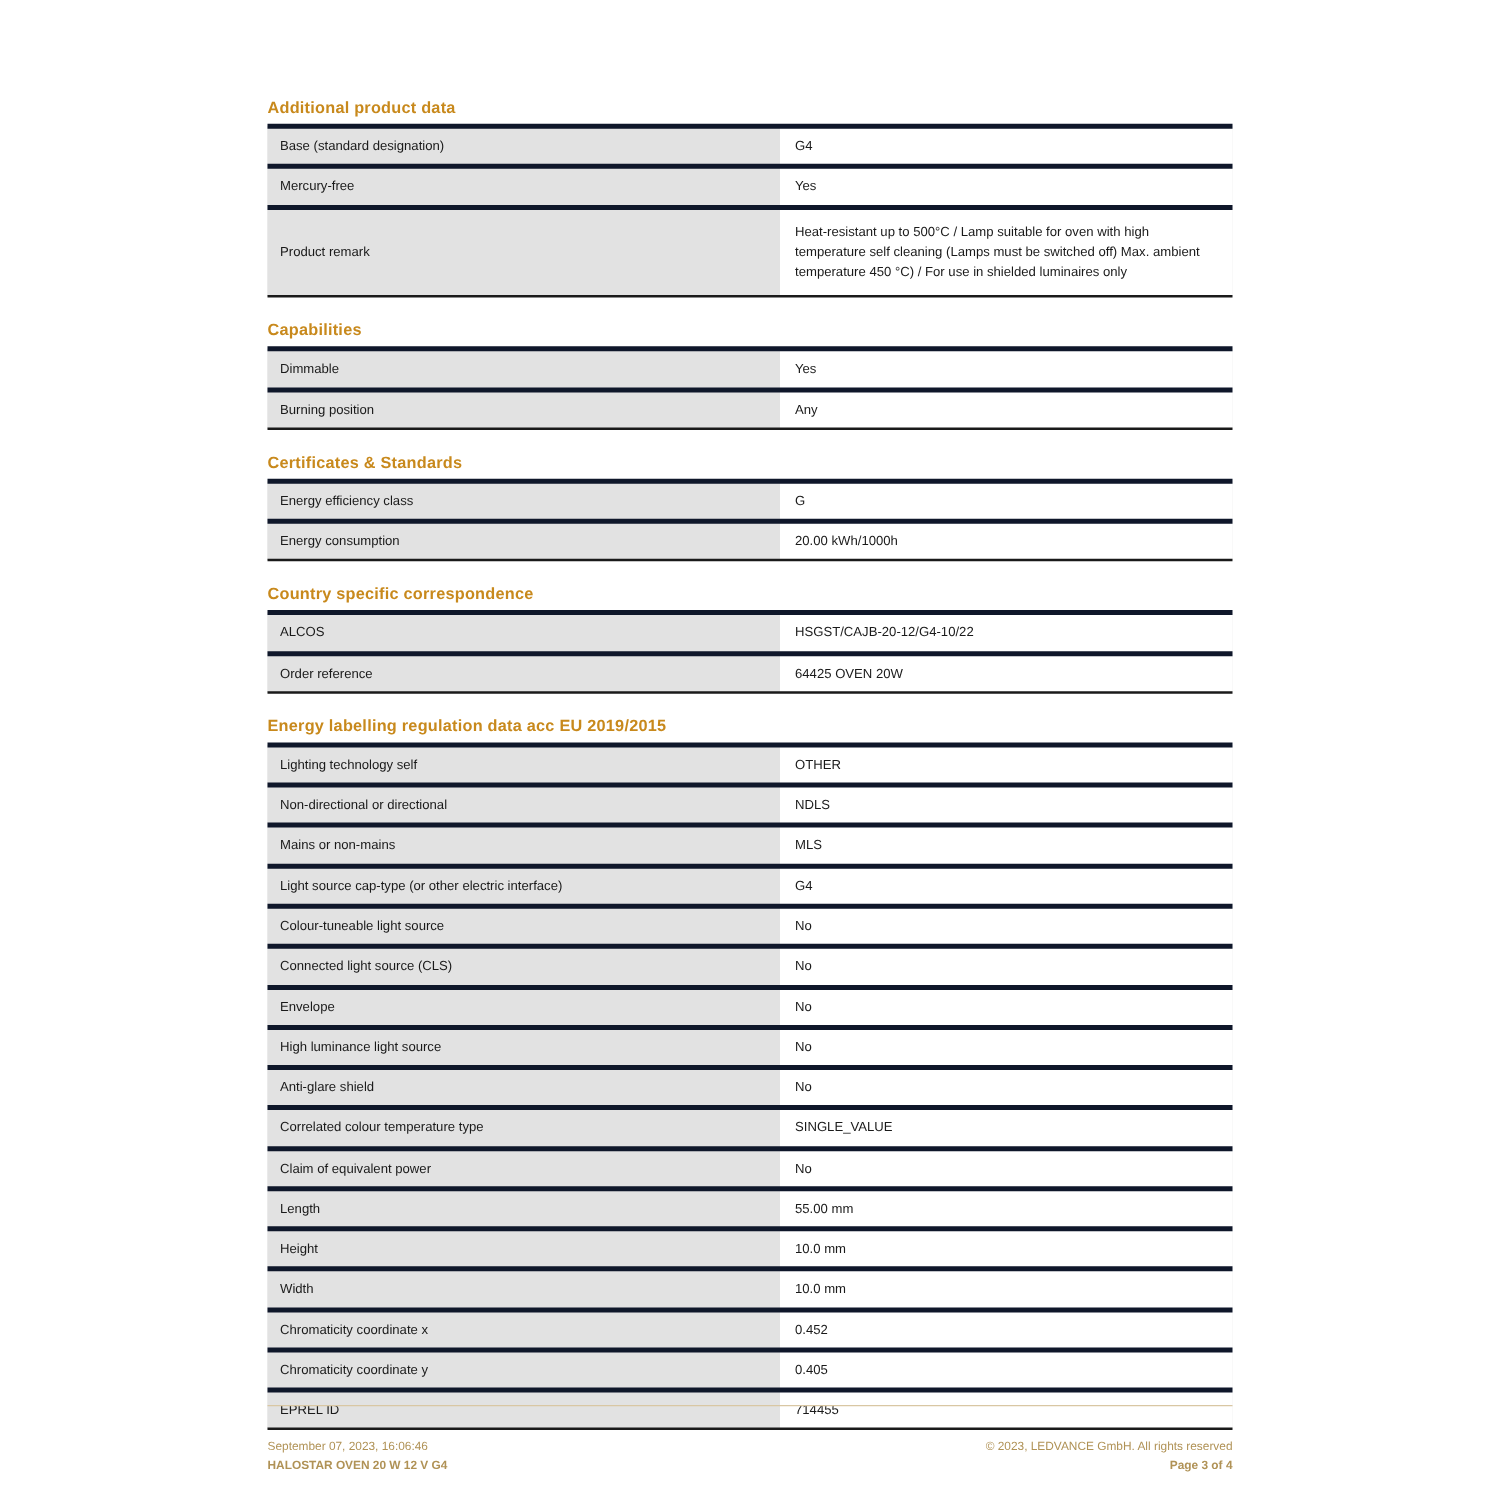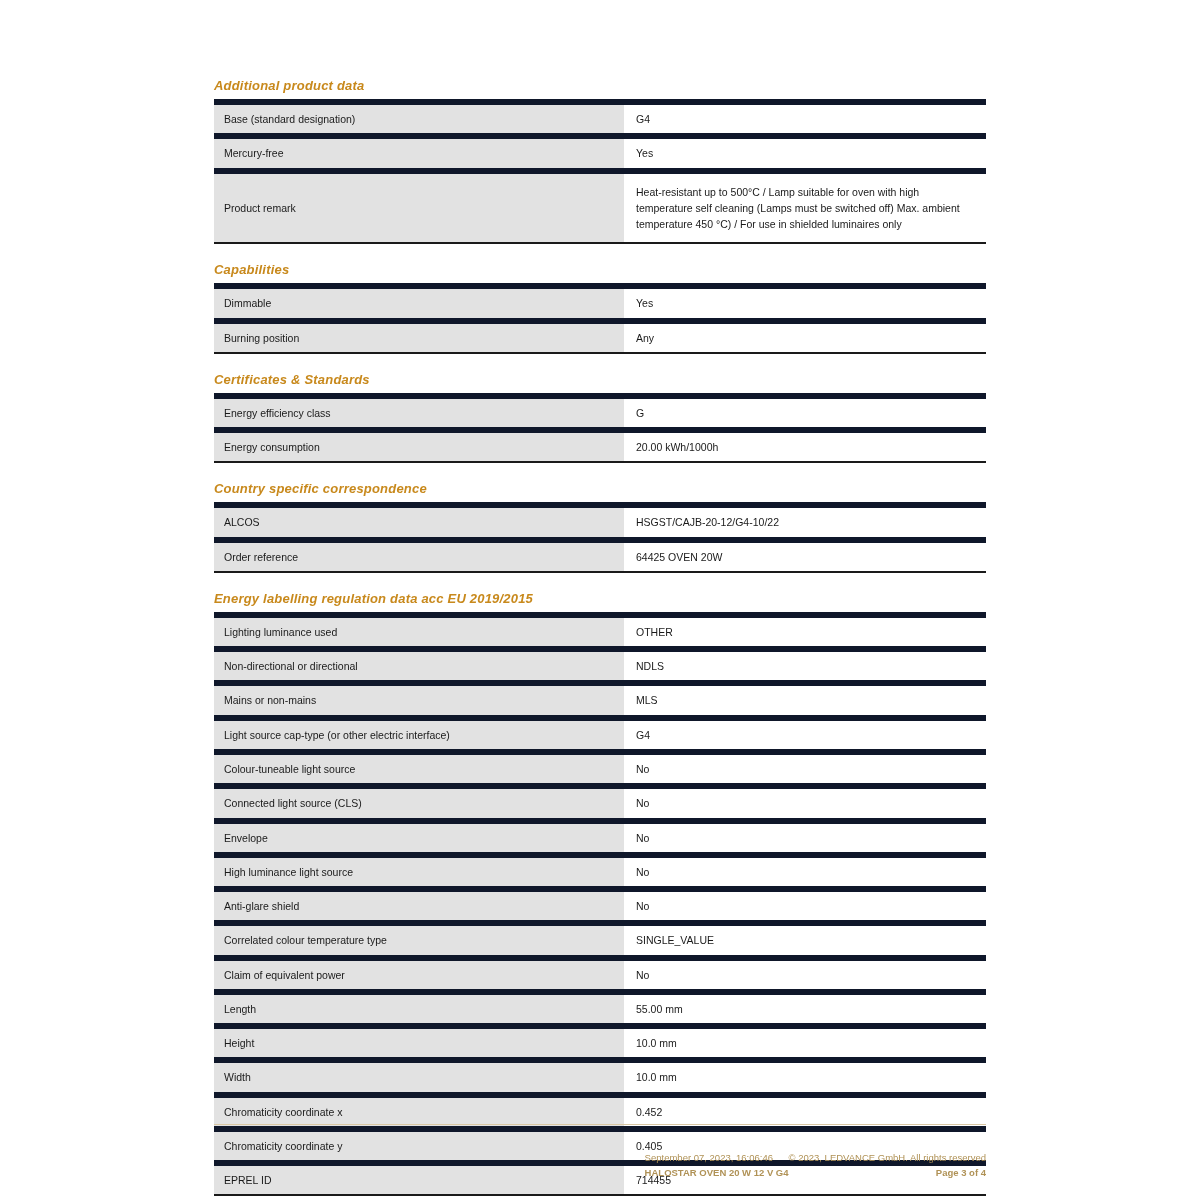--- a/index.html
+++ b/index.html
@@ -42,36 +42,35 @@
     position: absolute;
     left: 214px;
     top: 78px;
     width: 772px;
   }
   .section {
     margin-bottom: 18px;
   }
   .section-title {
     font-size: 13px;
-    font-style: italic;
     font-weight: bold;
     color: #c8891c;
     margin-bottom: 6px;
     letter-spacing: 0.2px;
   }
   table.spec {
     border-collapse: collapse;
     width: 100%;
     table-layout: fixed;
   }
   table.spec tr {
     background: #e6e6e6;
   }
   table.spec td {
-    border-top: 6px solid #0f172a;
+    border-top: 4px solid #0f172a;
     border-bottom: 2px solid #1a1a1a;
     padding: 6px 8px 6px 10px;
     font-size: 10.5px;
     vertical-align: middle;
     line-height: 1.55;
   }
   table.spec td.label {
     width: 392px;
     background: #e2e2e2;
   }
@@ -89,21 +88,21 @@
     top: 1124px;
     width: 772px;
   }
   .footer-rule {
     border-top: 1px solid #d9c7a3;
     width: 100%;
     height: 0;
   }
   .footer-inner {
     display: flex;
-    justify-content: flex-end;
+    justify-content: space-between;
     align-items: flex-start;
     margin-top: 26px;
     color: #b09256;
     font-size: 9.5px;
     line-height: 1.55;
   }
   .footer-left {
     text-align: left;
   }
   .footer-left .line2 {
@@ -185,21 +184,21 @@
               <td class="value">64425 OVEN 20W</td>
             </tr>
           </tbody>
         </table>
       </div>
       <div class="section">
         <div class="section-title">Energy labelling regulation data acc EU 2019/2015</div>
         <table class="spec">
           <tbody>
             <tr>
-              <td class="label">Lighting luminance used</td>
+              <td class="label">Lighting technology self</td>
               <td class="value">OTHER</td>
             </tr>
             <tr>
               <td class="label">Non-directional or directional</td>
               <td class="value">NDLS</td>
             </tr>
             <tr>
               <td class="label">Mains or non-mains</td>
               <td class="value">MLS</td>
             </tr>

